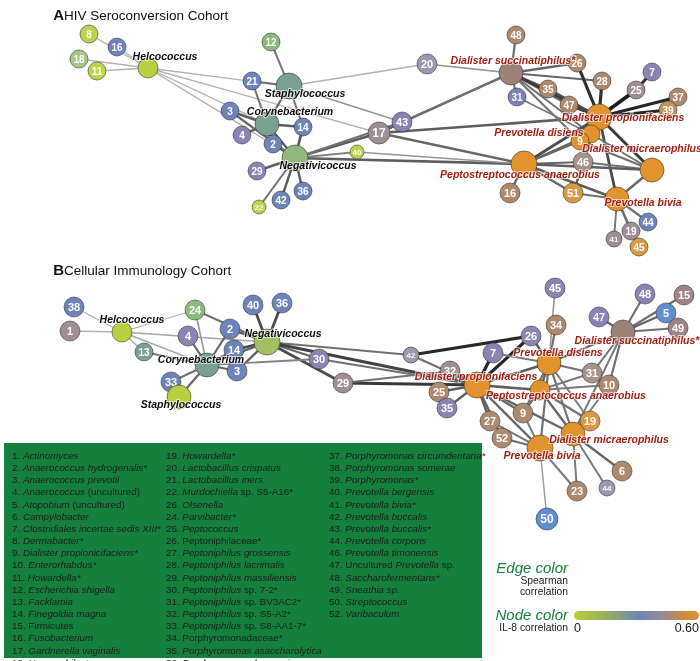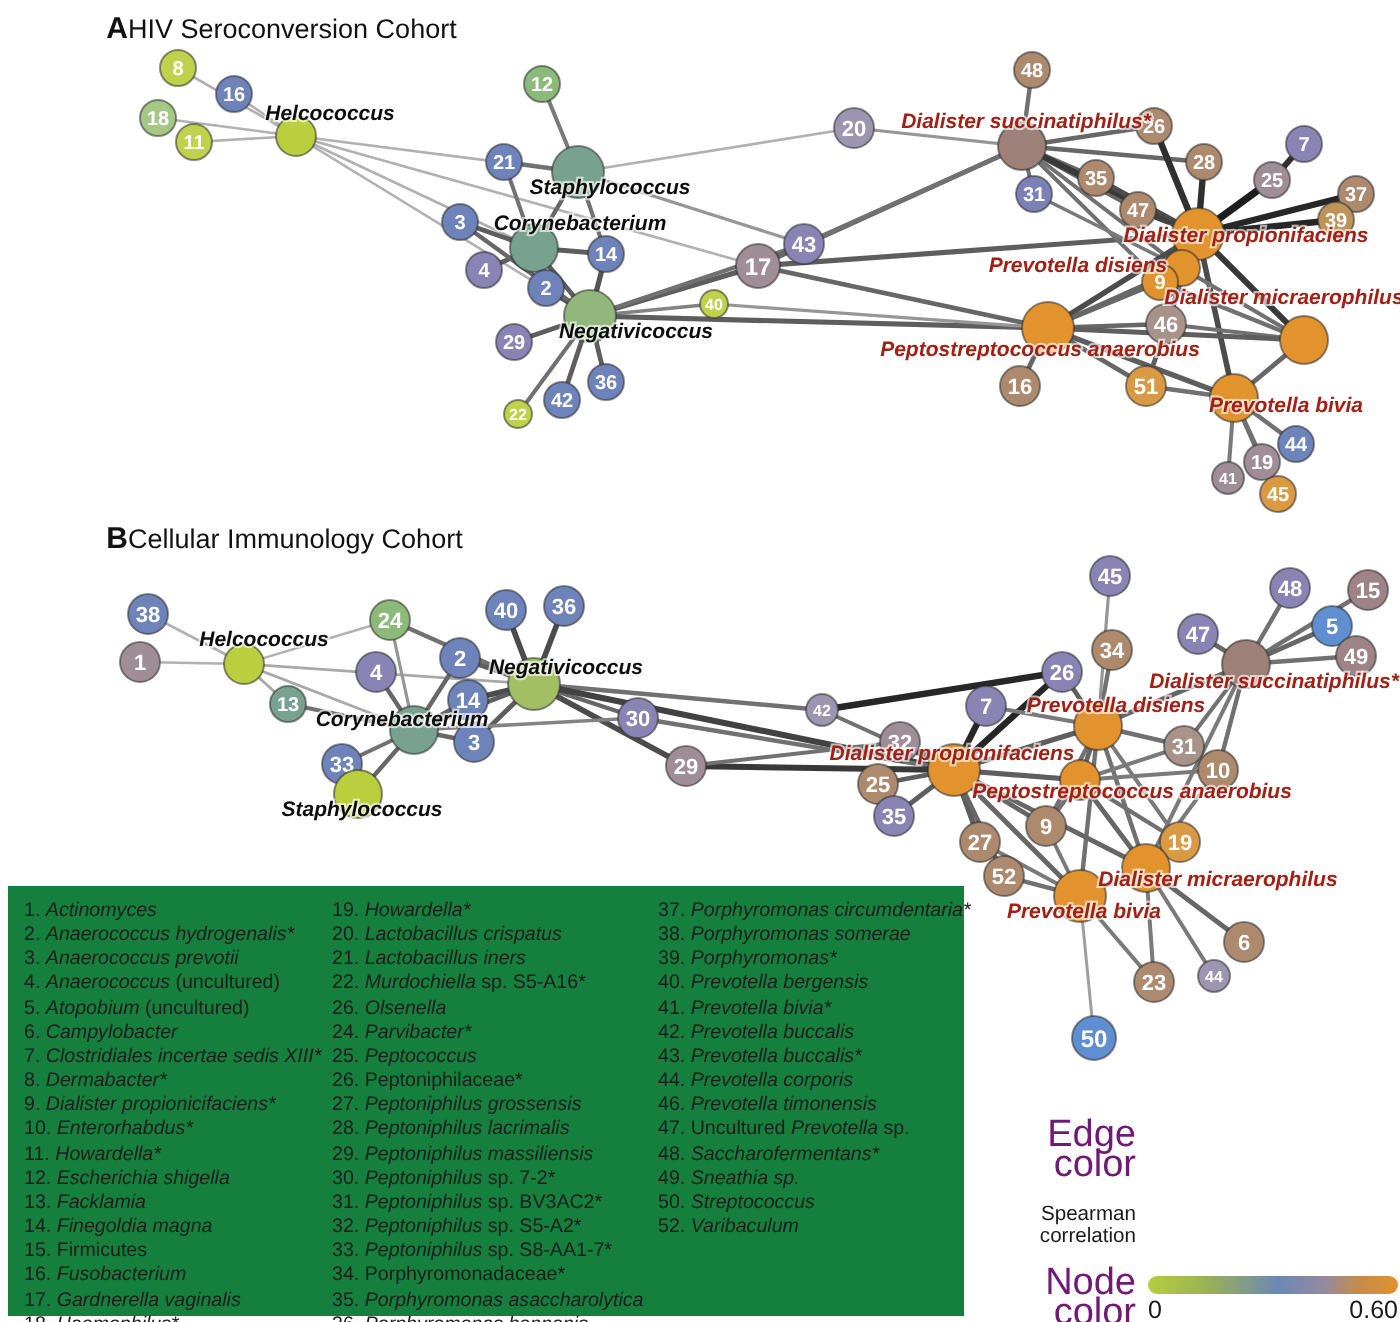--- a/index.html
+++ b/index.html
@@ -11,22 +11,22 @@
   .sp-box{position:absolute;left:4px;top:443px;width:478px;height:215px;
           background:#15803d;box-sizing:border-box;}
   .sp-col{position:absolute;top:7px;font-size:9.8px;color:#1c1c1c;
           line-height:12.15px;white-space:nowrap;}
   .sp-col.c1{left:8px}.sp-col.c2{left:162px}.sp-col.c3{left:325px}
   .it{font-style:italic}
   .color-legend{position:absolute;left:487px;top:560px;width:212px;}
   .cl-row{display:flex;align-items:flex-start;}
   .cl-row.node{margin-top:9px;}
   .cl-left{width:81px;text-align:right;flex:none;}
-  .cl-title{font-size:19px;color:#701a75;line-height:15px;}
-  .cl-sub{font-size:10.3px;color:#1a1a1a;line-height:11.3px;margin-top:12px;}
+  .cl-title{font-size:15px;color:#15803d;line-height:15px;font-style:italic;}
+  .cl-sub{font-size:10.3px;color:#1a1a1a;line-height:11.3px;}
   .cl-right{flex:1;margin-left:6px;}
   .cl-bar{height:8px;margin-top:4px;}
   .cl-bar.edge{background:linear-gradient(90deg,#cecece,#8d8d8d 50%,#2b2b2b);}
   .cl-bar.node{height:9px;border-radius:5px;
     background:linear-gradient(90deg,#b6ce3c,#97b059 25%,#6d87b6 52%,#938aa0 70%,#c68c4a 85%,#e0922c);}
   .cl-ticks{display:flex;justify-content:space-between;font-size:12.5px;
             color:#1a1a1a;margin-top:1px;}
   text.nnum{fill:#fff;font-weight:bold;text-anchor:middle;
             font-family:"Liberation Sans","DejaVu Sans",sans-serif;}
   text.nlabel{font-weight:bold;font-style:italic;text-anchor:middle;

